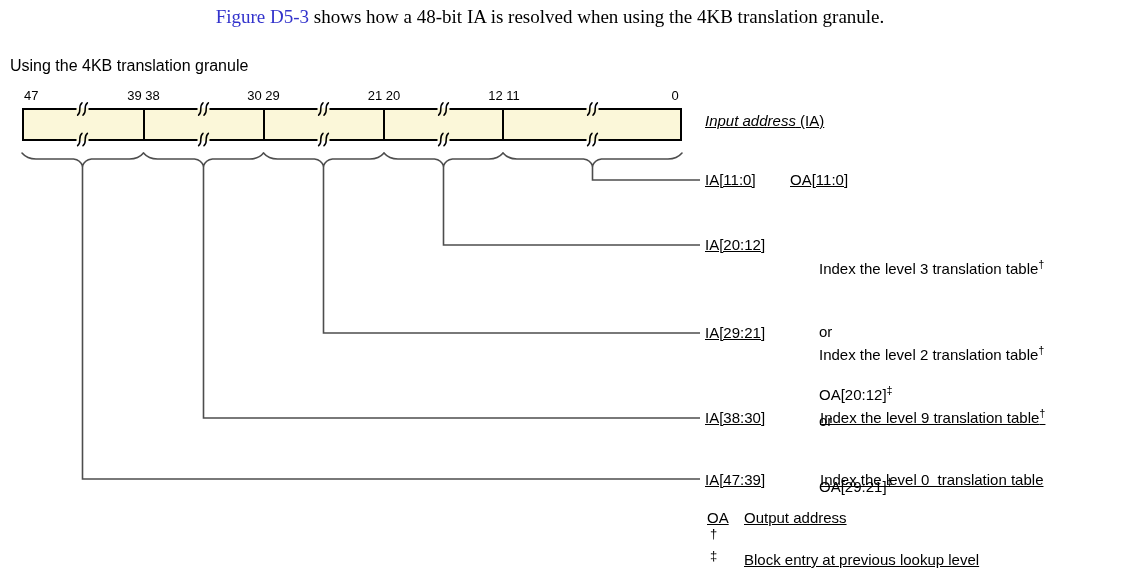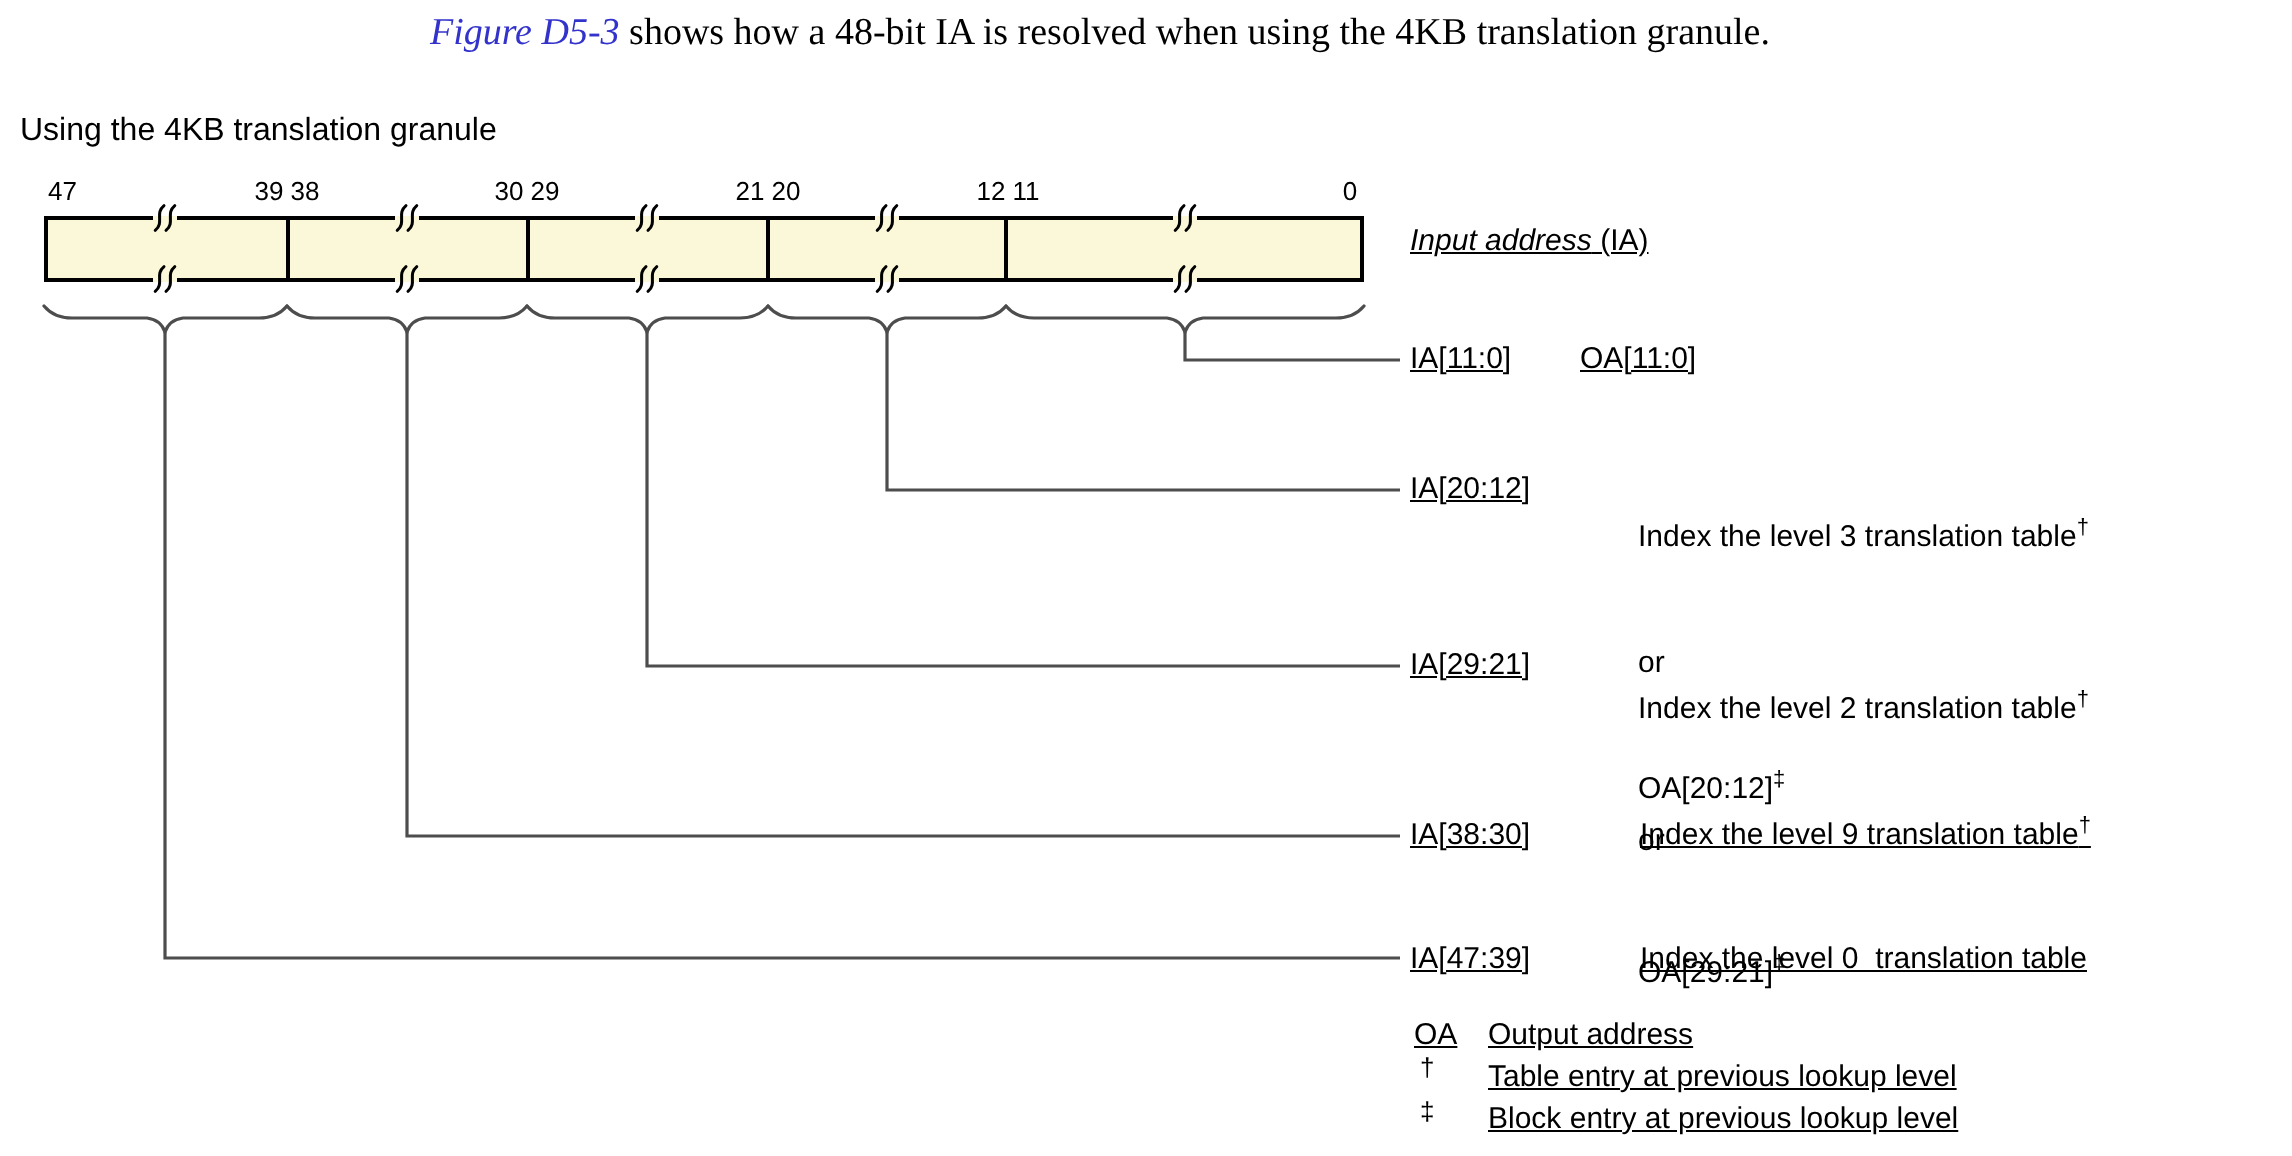--- a/index.html
+++ b/index.html
@@ -21,21 +21,21 @@
              font:15px/21px "Liberation Sans",sans-serif;white-space:pre;}
   .descblock.lvl2{line-height:22px;}
   sup{font-size:11px;line-height:0;}
   .legsym{position:absolute;font:13px/14px "Liberation Sans",sans-serif;}
 </style>
 </head>
 <body>
 
 <div class="page">
 
-  <div class="title"><span class="t" style="color: rgb(51, 51, 204); font-style: italic;">Figure D5-3</span><span class="t"> shows how a 48-bit IA is resolved when using the 4KB translation granule.</span></div>
+  <div class="title"><span class="t" style="color: rgb(51, 51, 204);">Figure D5-3</span><span class="t"> shows how a 48-bit IA is resolved when using the 4KB translation granule.</span></div>
 
   <div class="caption t">Using the 4KB translation granule</div>
 
   <span class="bit edge-left t" style="left:24px">47</span>
   <span class="bit t" style="left:143.5px">39 38</span>
   <span class="bit t" style="left:263.5px">30 29</span>
   <span class="bit t" style="left:384px">21 20</span>
   <span class="bit t" style="left:504px">12 11</span>
   <span class="bit t" style="left:675px">0</span>
 
@@ -119,17 +119,16 @@
 
   <div class="lbl t" style="left:705px;top:408px">IA[38:30]</div>
   <div class="lbl" style="left:820px;top:408px"><span class="t">Index the level 9 translation table</span><sup>†</sup></div>
 
   <div class="lbl t" style="left:705px;top:470px">IA[47:39]</div>
   <div class="lbl t" style="left:820px;top:470px">Index the level 0  translation table</div>
 
   <div class="lbl t" style="left:707px;top:508px">OA</div>
   <div class="lbl t" style="left:744px;top:508px">Output address</div>
   <div class="legsym t" style="left:710px;top:527px">†</div>
-  <div class="lbl t" style="left:744px;top:529px">Table entry at previous lookup level</div>
   <div class="legsym t" style="left:710px;top:549px">‡</div>
   <div class="lbl t" style="left:744px;top:550px">Block entry at previous lookup level</div>
 
 </div>
 
 </body></html>

